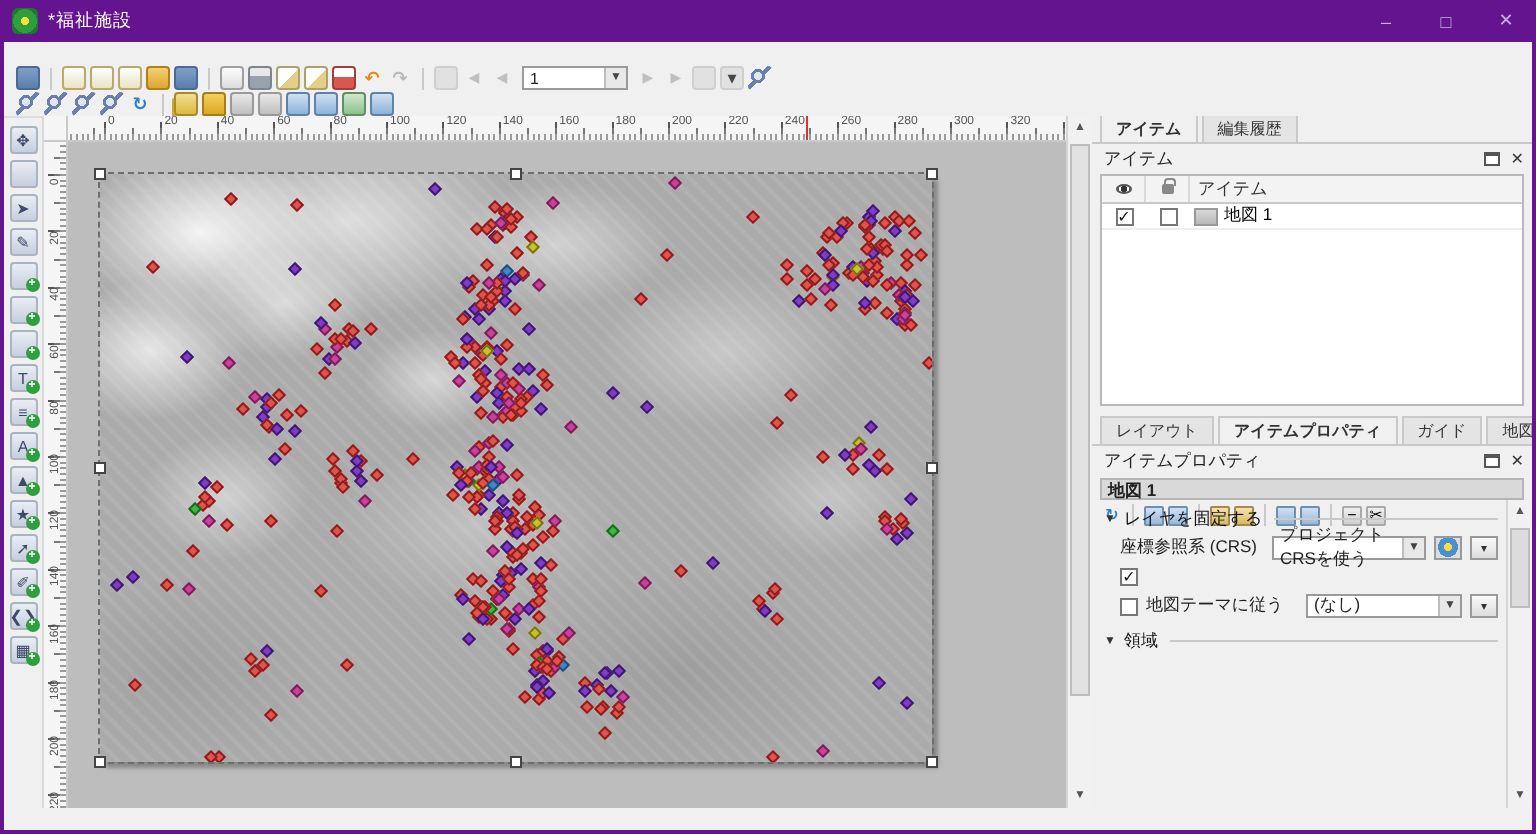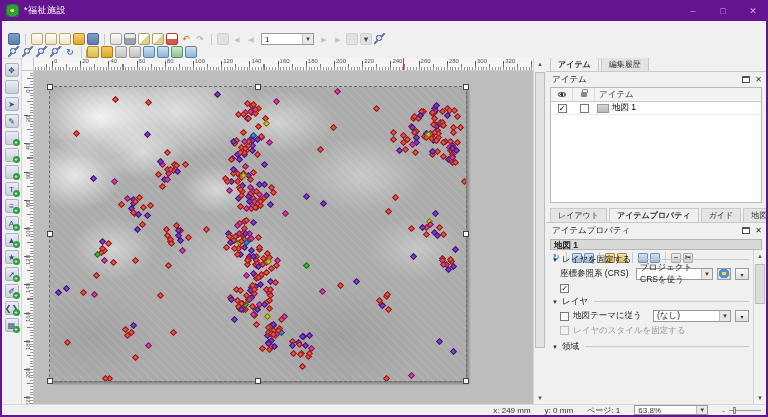--- a/index.html
+++ b/index.html
@@ -835,59 +835,35 @@
         <span class="combo">
           <span class="cval">プロジェクトCRSを使う</span>
           <span class="combo-btn">▼</span>
         </span>
         <span class="globebtn"></span>
         <span class="ovbtn">▾</span>
       </div>
       <div class="cbrow">
         <span class="cb checked">✓</span>
       </div>
-      <div class="group-head">
-        <span class="arr">▼</span>
-        <span>レイヤ</span>
-          <span class="line"></span>
-      </div>
       <div class="prow" style="padding-left:8px;">
         <span class="cb"></span>
         <span class="plabel" style="width:76px;">地図テーマに従う</span>
         <span class="combo">
           <span class="cval">(なし)</span>
           <span class="combo-btn">▼</span>
         </span>
         <span class="ovbtn">▾</span>
       </div>
-      <div class="cbrow dis">
-        <span class="cb dis"></span>
-        <span>レイヤのスタイルを固定する</span>
-      </div>
       <div class="group-head" style="margin-top:3px;">
         <span class="arr">▼</span>
         <span>領域</span>
           <span class="line"></span>
       </div>
     </div>
     <div id="props-scroll">
       <span class="sbtn" style="top:0;">▲</span>
       <div id="props-thumb"></div>
       <span class="sbtn" style="bottom:0;">▼</span>
     </div>
   </div>
 
-  <div id="statusbar">
-    <span>x: 249 mm</span>
-    <span>y: 0 mm</span>
-    <span>ページ: 1</span>
-    <span id="zoom-combo">
-      <span class="val">63.8%</span>
-      <span class="combo-btn">▼</span>
-    </span>
-    <span id="zoom-slider">
-      <span>-</span>
-      <span id="slider-track">
-          <span id="slider-thumb"></span>
-        </span>
-    </span>
-  </div>
 </div>
 
 </body></html>

